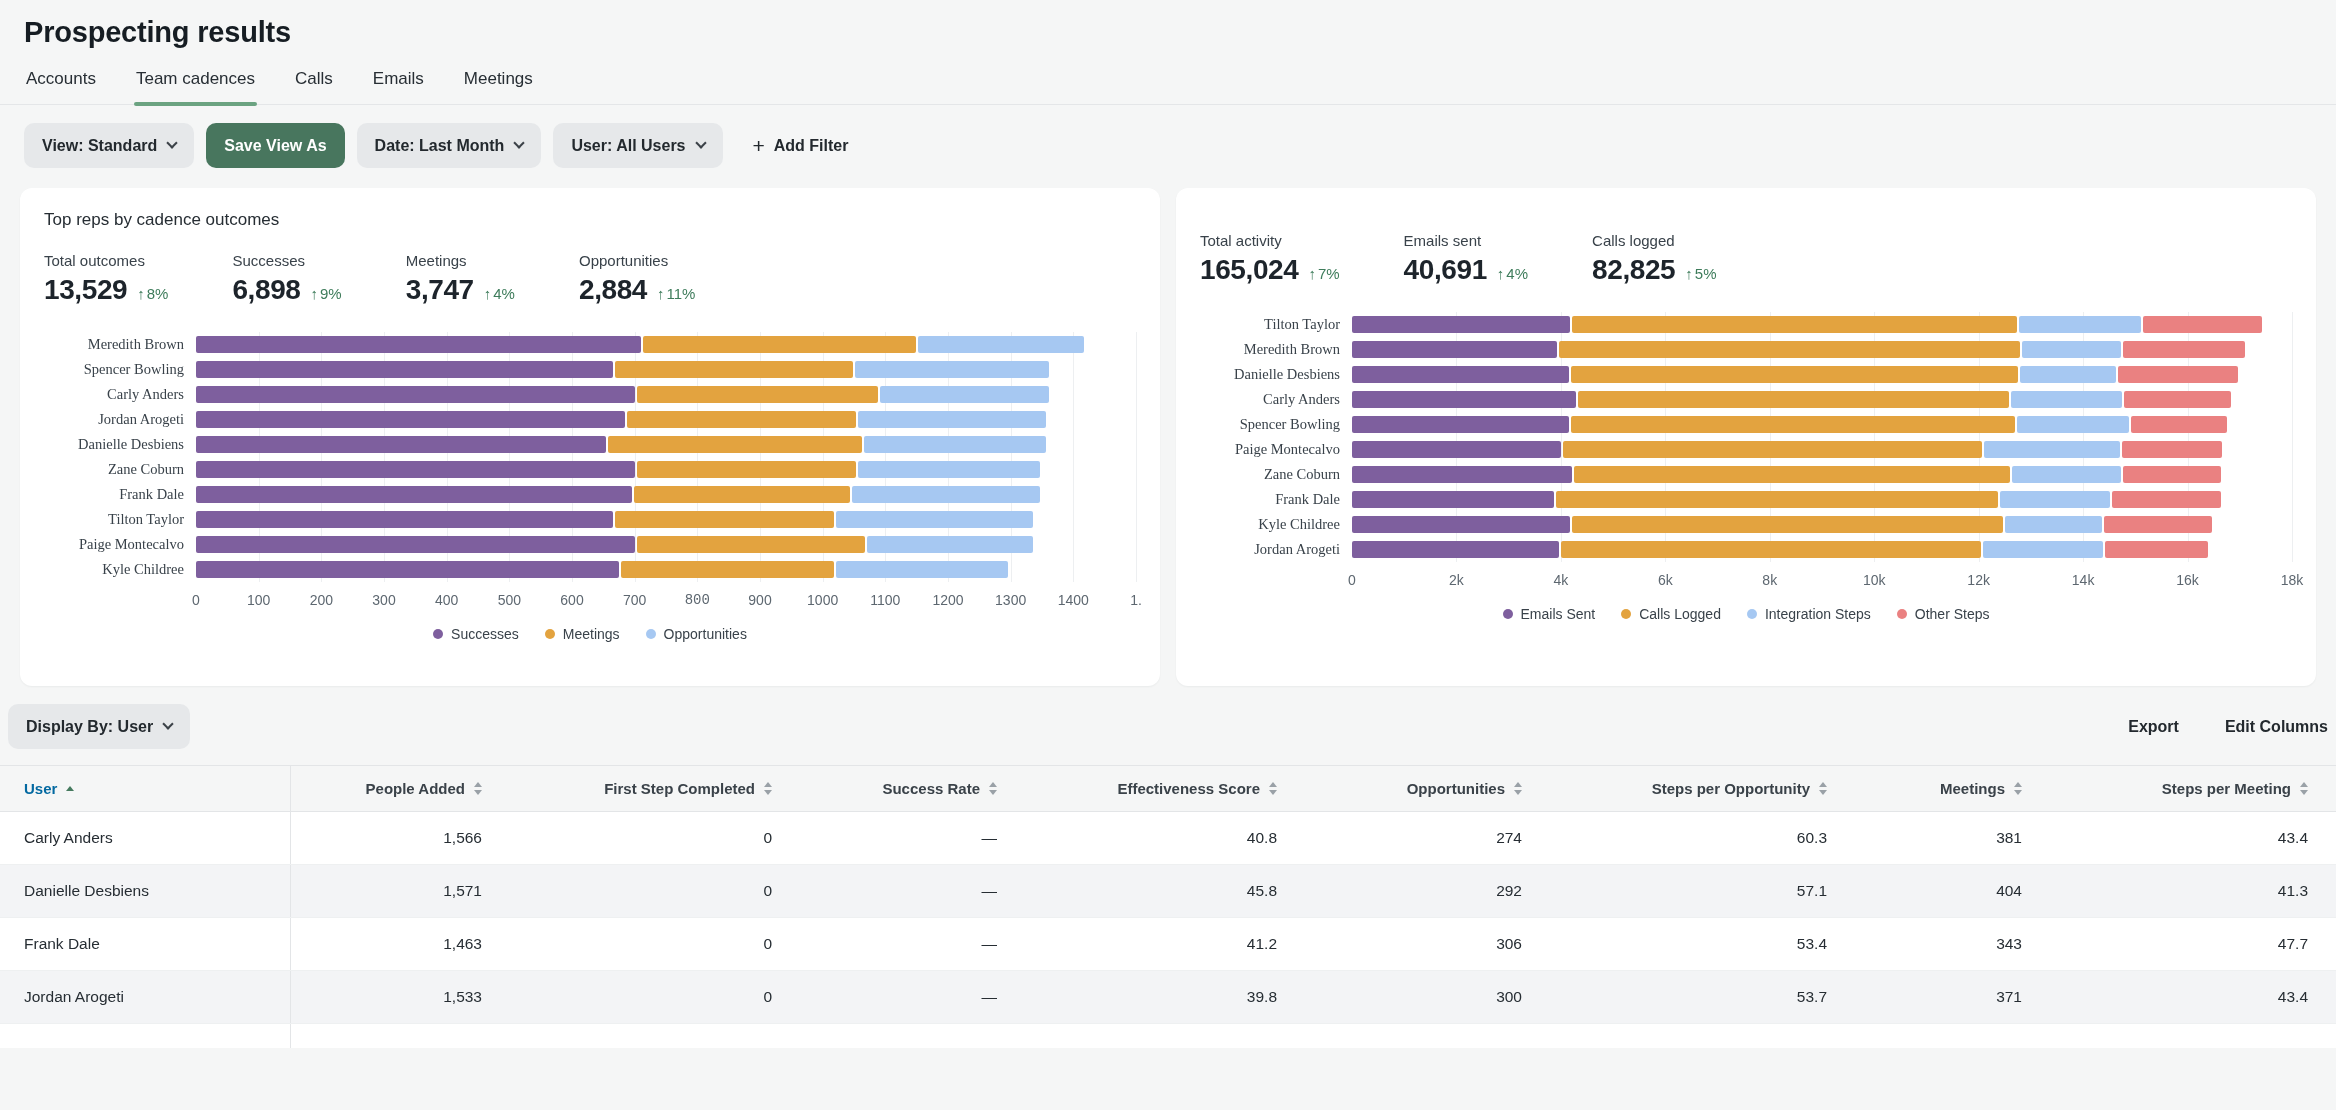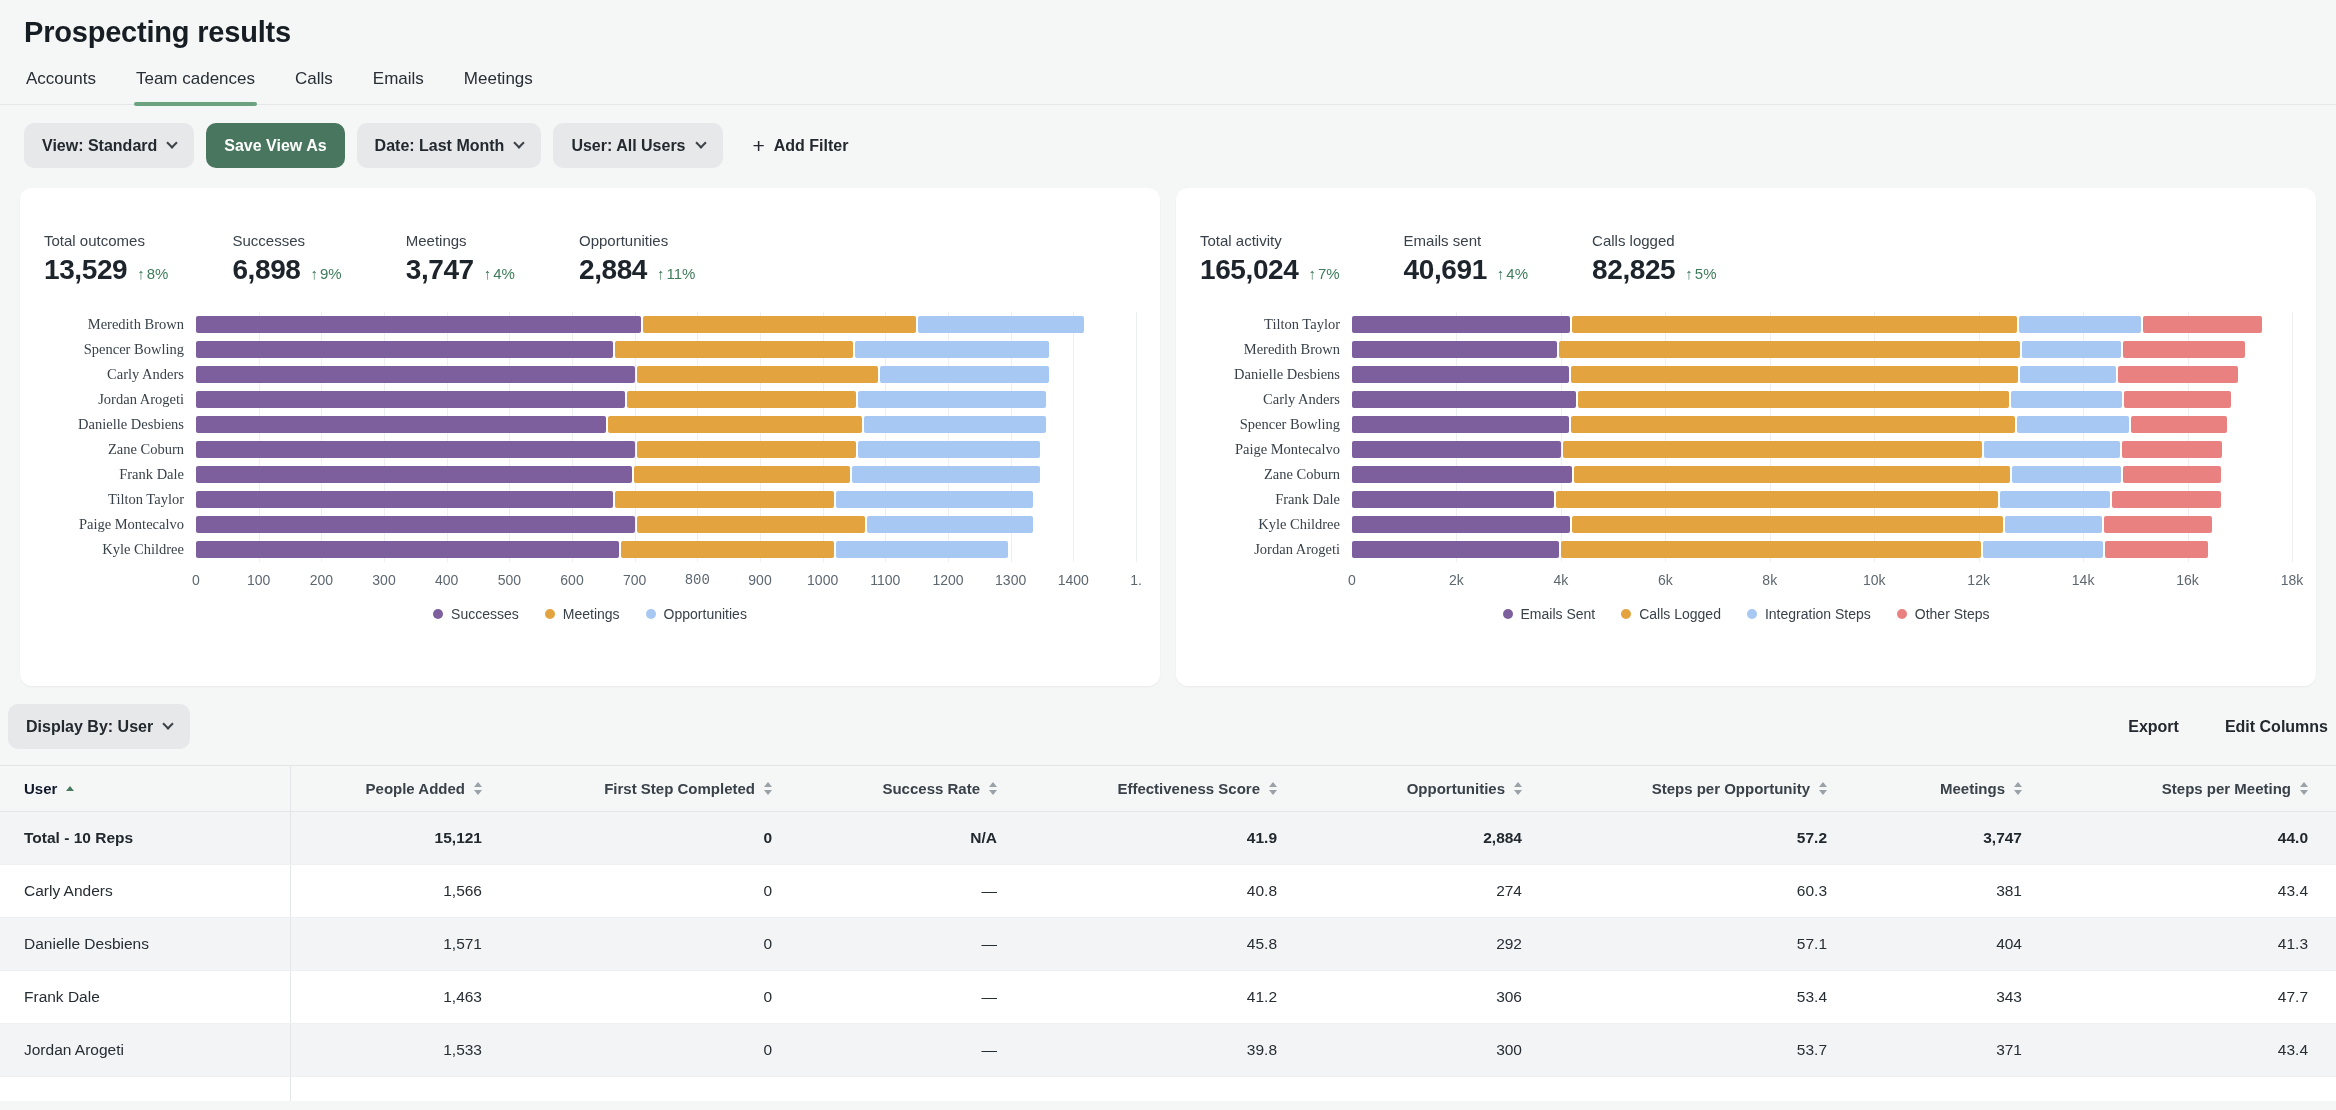--- a/index.html
+++ b/index.html
@@ -61,21 +61,21 @@
   .link-btn { background:none; border:none; padding:0; margin-left:46px; font-size:16px; font-weight:600;
     color:#23292e; font-family:inherit; cursor:pointer; }
 
   table.grid { border-collapse:collapse; table-layout:fixed; width:2336px; margin-top:16px; background:transparent; }
   .grid th { height:46px; border-top:1px solid #e3e5e7; border-bottom:1px solid #e3e5e7;
     font-size:15px; font-weight:600; color:#3a4249; text-align:right; padding:0 28px 0 0;
     vertical-align:middle; cursor:pointer; }
   .grid th:first-child, .grid td:first-child { text-align:left; padding-left:24px; padding-right:0;
     border-right:1px solid #e3e5e7; }
   .hwrap { display:inline-flex; align-items:center; gap:9px; }
-  th.user .col-label { color:#0f172a; }
+  th.user .col-label { color:#0369a1; }
   .sort-both { display:inline-flex; flex-direction:column; gap:3px; }
   .tri-up { width:0; height:0; border-left:4.5px solid transparent; border-right:4.5px solid transparent;
     border-bottom:5.5px solid #9aa1a7; }
   .tri-down { width:0; height:0; border-left:4.5px solid transparent; border-right:4.5px solid transparent;
     border-top:5.5px solid #9aa1a7; }
   .tri-up.green { border-bottom-color:#457a5e; }
   .grid td { height:53px; font-size:15.5px; color:#262d33; text-align:right; padding:0 28px 0 0;
     border-bottom:1px solid #eef0f1; background:#fff; }
   tr.gray td { background:#f3f4f6; }
   tr.total td { font-weight:700; color:#21282e; }
@@ -113,20 +113,21 @@
     <span class="chev"></span>
   </button>
   <button class="add-filter">
     <span class="plus">+</span>
     <span>Add Filter</span>
   </button>
 </div>
 
 <div class="cards">
   <section class="card">
+    <h2 class="card-title">Top reps by cadence outcomes</h2>
     <div class="kpis">
         <div class="kpi">
           <div class="kpi-label">Total outcomes</div>
           <div class="kpi-line">
             <span class="kpi-value">13,529</span>
             <span class="kpi-delta">
               <span>↑</span>
               <span>8%</span>
             </span>
           </div>
@@ -551,31 +552,20 @@
         <th><span class="hwrap">
             <span class="col-label">Steps per Meeting</span>
             <span class="sort-both">
               <span class="tri-up"></span>
               <span class="tri-down"></span>
             </span>
           </span></th>
       </tr>
     </thead>
   <tbody>
-      <tr class="gray total">
-        <td>Total - 10 Reps</td>
-        <td>15,121</td>
-        <td>0</td>
-        <td>N/A</td>
-        <td>41.9</td>
-        <td>2,884</td>
-        <td>57.2</td>
-        <td>3,747</td>
-        <td>44.0</td>
-      </tr>
       <tr>
         <td>Carly Anders</td>
         <td>1,566</td>
         <td>0</td>
         <td>—</td>
         <td>40.8</td>
         <td>274</td>
         <td>60.3</td>
         <td>381</td>
         <td>43.4</td>

